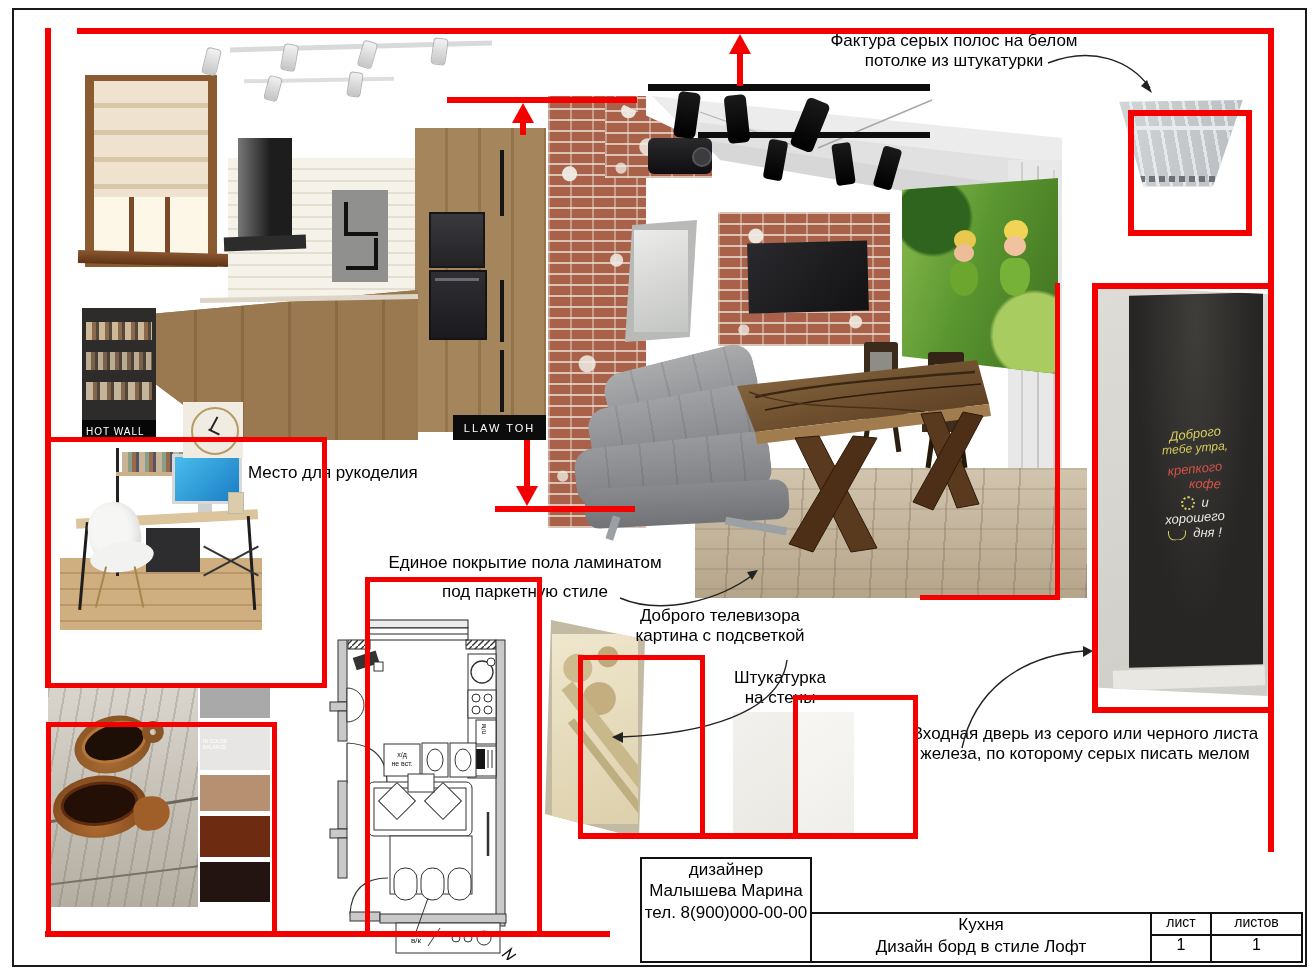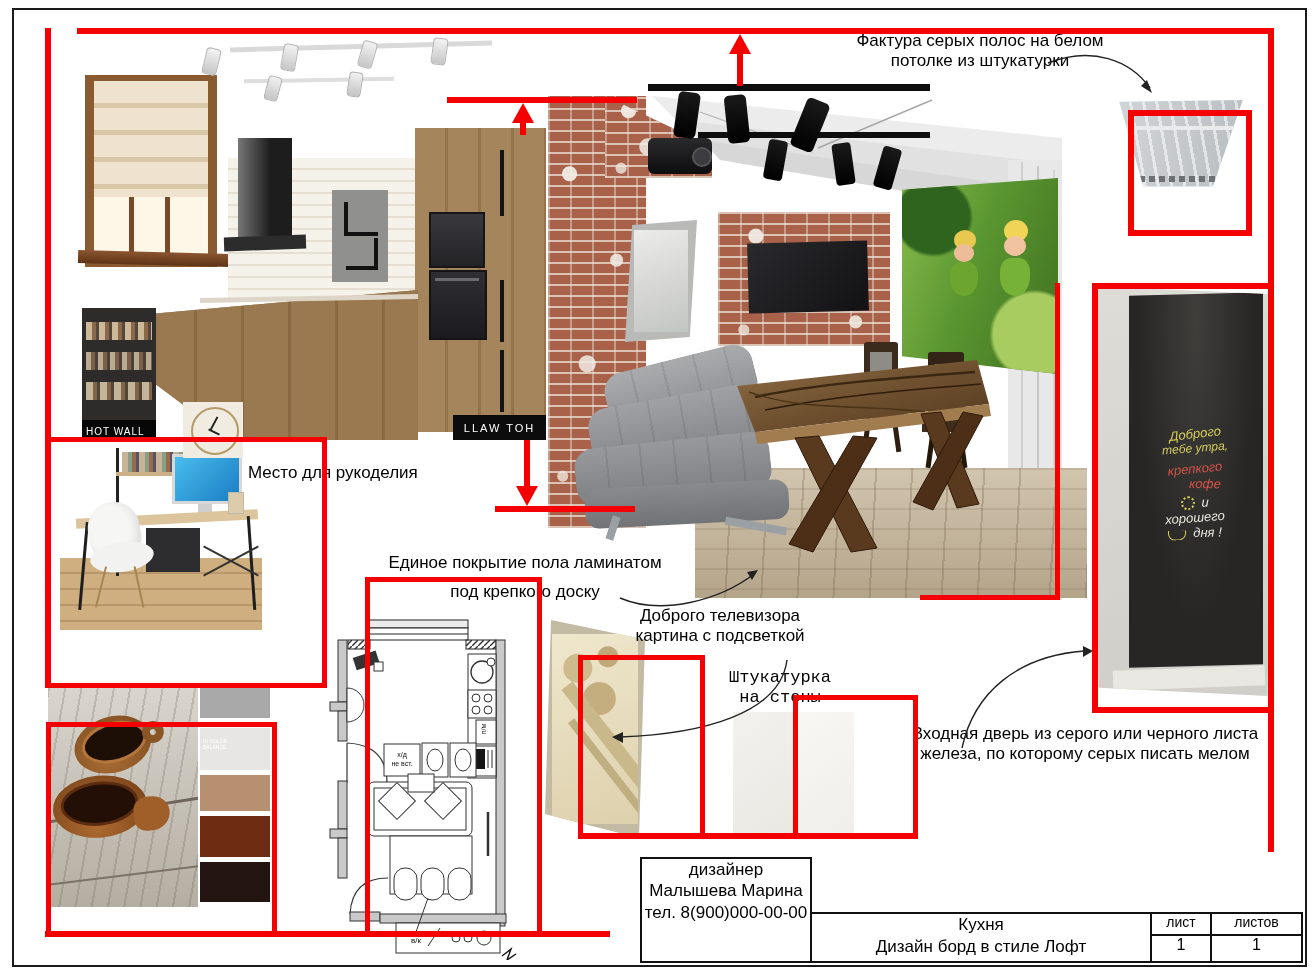--- a/index.html
+++ b/index.html
@@ -413,36 +413,36 @@
     <path d="M1048,63 C1092,46 1130,60 1150,88" fill="none" stroke="#222" stroke-width="1.4"></path>
     <polygon points="1152,93 1141,86 1147,80" fill="#222"></polygon>
     <path d="M620,598 C662,616 720,600 754,574" fill="none" stroke="#222" stroke-width="1.4"></path>
     <polygon points="758,570 747,572 752,580" fill="#222"></polygon>
     <path d="M787,660 C780,714 702,734 620,737" fill="none" stroke="#222" stroke-width="1.4"></path>
     <polygon points="612,737 623,732 623,743" fill="#222"></polygon>
     <path d="M962,748 C974,692 1018,656 1084,651" fill="none" stroke="#222" stroke-width="1.4"></path>
     <polygon points="1093,651 1083,646 1083,657" fill="#222"></polygon>
   </svg>
 
-  <div class="txt" style="left:795px;top:31px;width:370px;">
+  <div class="txt" style="left:769px;top:31px;width:370px;">
     <div>Фактура серых полос на белом</div>
     <div>потолке из штукатурки</div>
   </div>
 
   <div class="txt" style="left:248px;top:463px;width:170px;text-align:left;">Место для рукоделия</div>
 
   <div class="txt" style="left:365px;top:553px;width:320px;">Единое покрытие пола ламинатом</div>
-  <div class="txt" style="left:365px;top:582px;width:320px;">под крепкого доску</div>
+  <div class="txt" style="left:365px;top:582px;width:320px;">под паркетную стиле</div>
 
   <div class="txt" style="left:625px;top:606px;width:190px;">
     <div>Доброго телевизора</div>
     <div>картина с подсветкой</div>
   </div>
 
-  <div class="txt" style="left:710px;top:668px;width:140px;font-family:Liberation Mono, monospace;">
+  <div class="txt" style="left:710px;top:668px;width:140px;">
     <div>Штукатурка</div>
     <div>на стены</div>
   </div>
 
   <div class="txt" style="left:880px;top:724px;width:410px;">
     <div>Входная дверь из серого или черного листа</div>
     <div>железа, по которому серых писать мелом</div>
   </div>
 
   <div class="cell" style="left:640px;top:857px;width:172px;height:106px;font-size:17px;line-height:1.25;">

